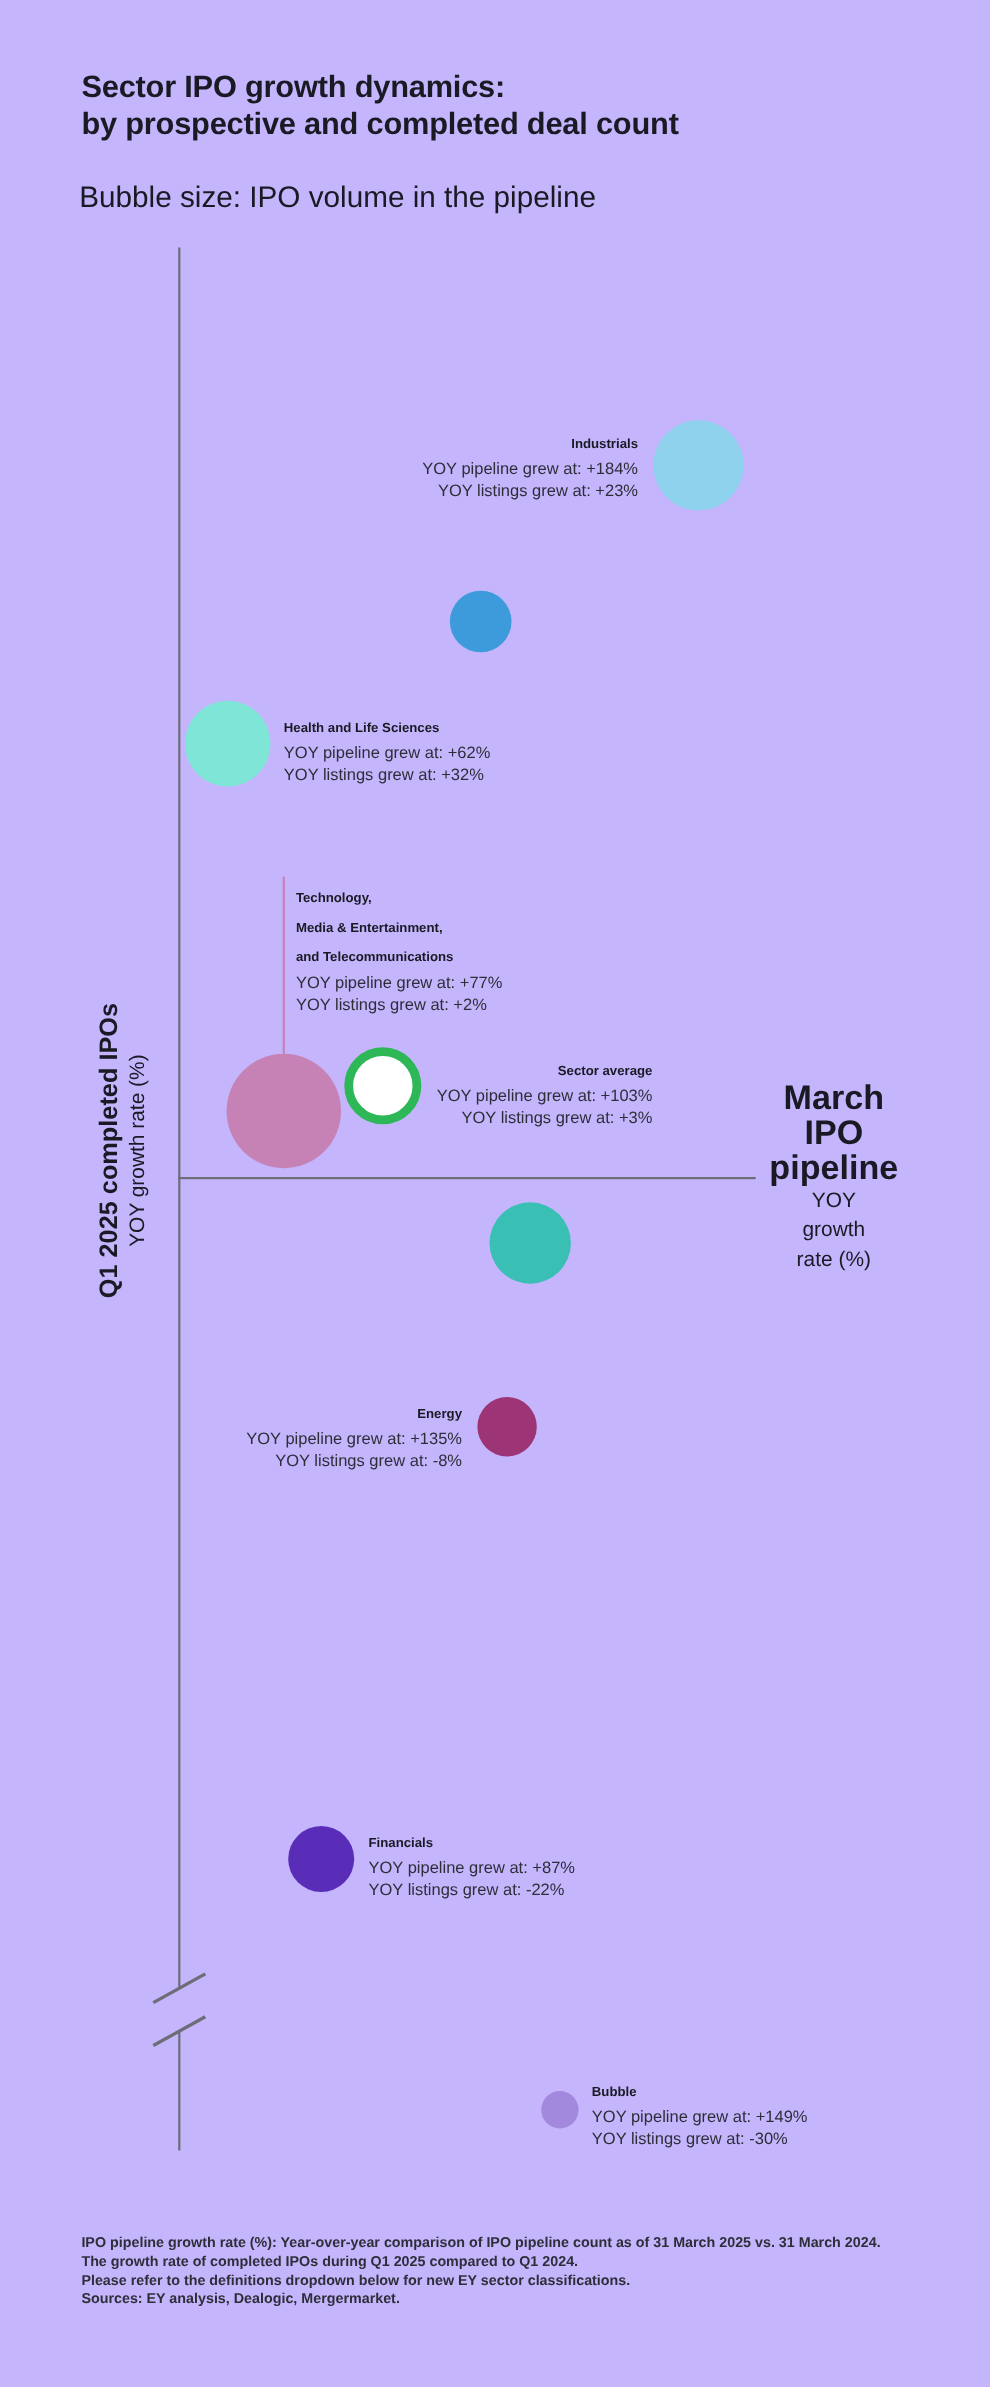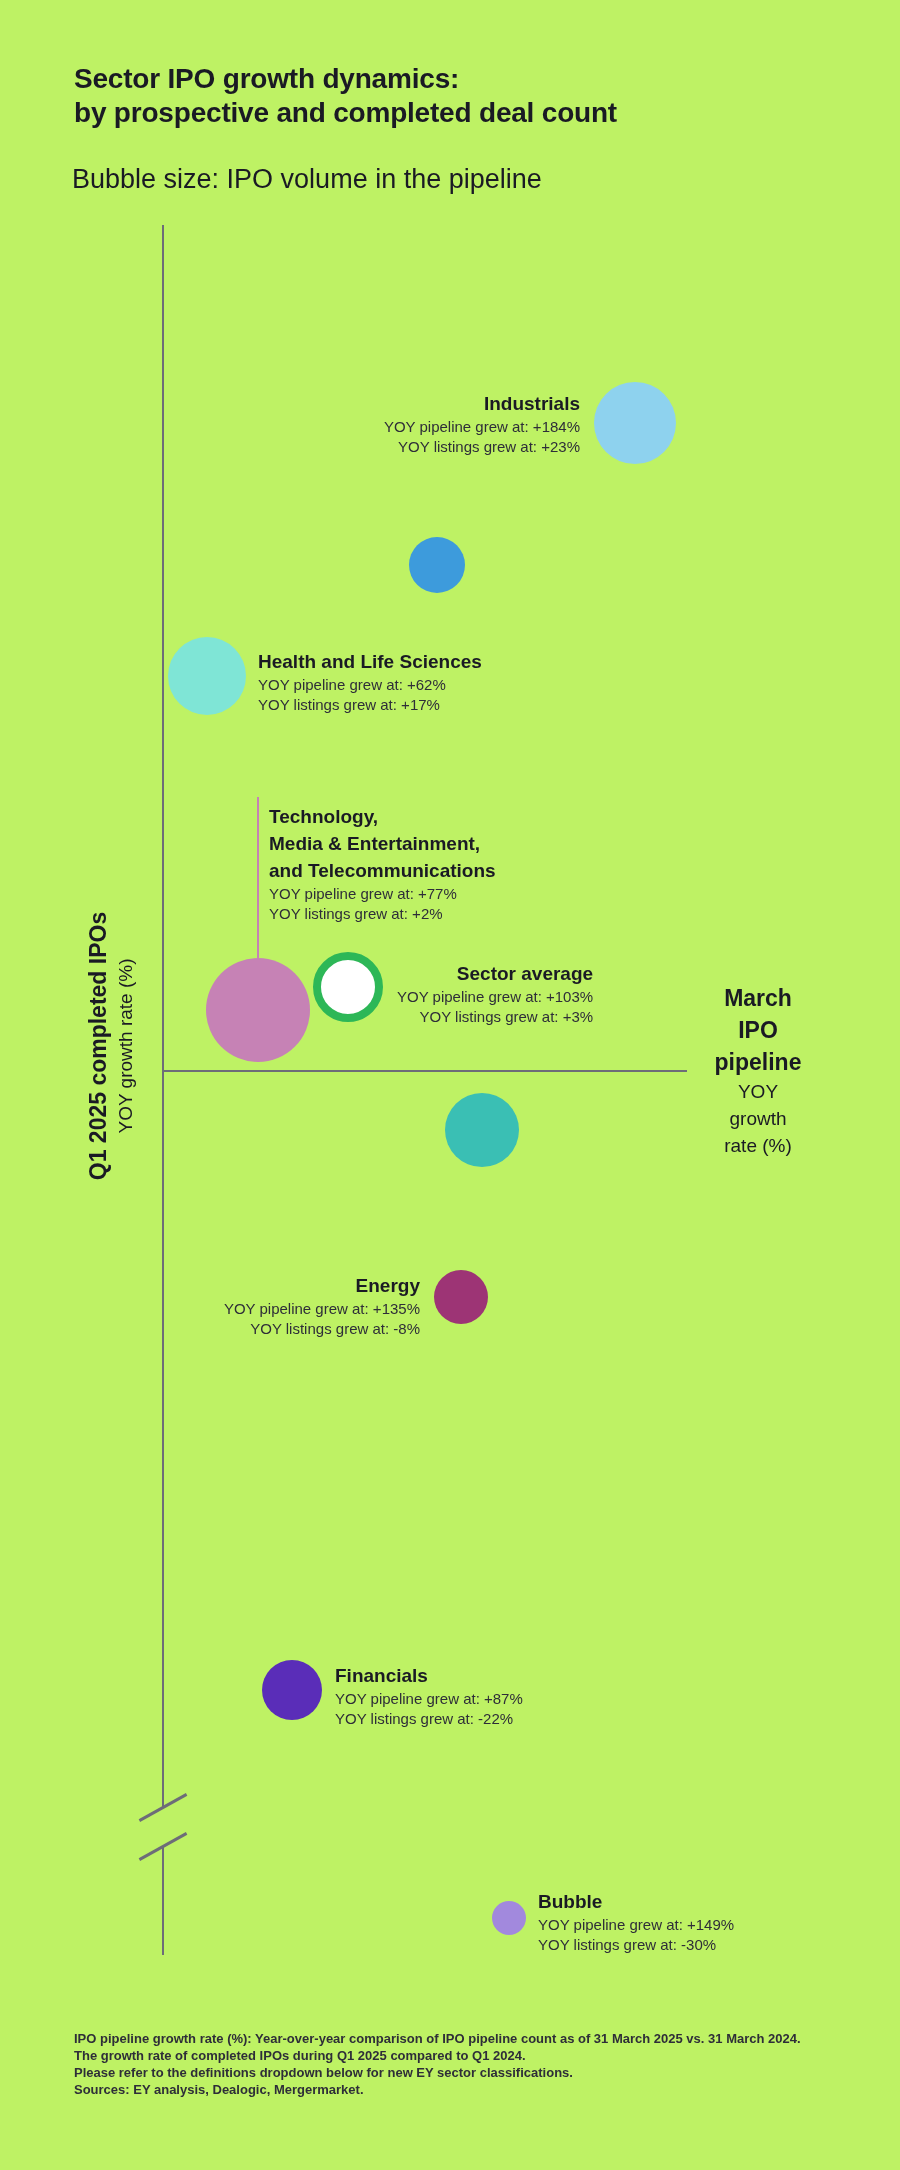--- a/index.html
+++ b/index.html
@@ -1,19 +1,19 @@
 <!DOCTYPE html>
 <html><head>
 <meta charset="utf-8">
 <style>
   html,body{margin:0;padding:0;background:#ffffff;}
   #canvas{
     position:relative;
     width:900px;height:2170px;
-    background:#bef264;
+    background:#c4b5fd;
     font-family:"Liberation Sans", sans-serif;
     color:#1a1a24;
     overflow:hidden;
   }
   .abs{position:absolute;}
   #chart-title{
     left:74px;top:62px;
     font-size:28px;font-weight:bold;line-height:34px;
     white-space:pre-line;letter-spacing:-0.2px;
   }
@@ -30,39 +30,39 @@
     position:absolute;border-radius:50%;
   }
   .ring{
     position:absolute;border-radius:50%;
     background:#ffffff;box-sizing:border-box;
     border:8px solid #2db757;
   }
   .leader-line{position:absolute;width:2px;}
   .lbl{position:absolute;}
   .lbl .name{
-    font-size:19px;font-weight:bold;line-height:27px;
+    font-size:12px;font-weight:bold;line-height:27px;
     white-space:pre-line;color:#1a1a24;
   }
   .lbl .val{
     font-size:15px;line-height:20px;color:#2e2e38;
   }
   .ra{text-align:right;}
   #y-axis-title{
     left:-53px;top:1017px;width:330px;height:58px;
     transform:rotate(-90deg);
     text-align:center;
   }
   #y-axis-title .main{font-size:23px;font-weight:bold;line-height:30px;}
   #y-axis-title .sub{font-size:19px;line-height:26px;}
   #x-axis-title{
     left:688px;top:982px;width:140px;
     text-align:center;
   }
-  #x-axis-title .main{font-size:23px;font-weight:bold;line-height:32px;white-space:pre-line;}
+  #x-axis-title .main{font-size:31px;font-weight:bold;line-height:32px;white-space:pre-line;}
   #x-axis-title .sub{font-size:19px;line-height:27px;white-space:pre-line;}
   #footnotes{
     left:74px;top:2030px;width:780px;
     font-size:13px;line-height:17px;color:#2e2e38;font-weight:bold;
   }
 </style>
 </head>
 <body>
 
 <div id="canvas">
@@ -97,21 +97,21 @@
     <div class="val">YOY pipeline grew at: +184%</div>
     <div class="val">YOY listings grew at: +23%</div>
   </div>
 
   <div class="bubble" style="left: 409px; top: 537px; width: 56px; height: 56px; background: rgb(61, 155, 220);"></div>
 
   <div class="bubble" style="left: 168px; top: 637px; width: 78px; height: 78px; background: rgb(127, 229, 214);"></div>
   <div class="lbl" style="left:258px;top:648px;">
     <div class="name">Health and Life Sciences</div>
     <div class="val">YOY pipeline grew at: +62%</div>
-    <div class="val">YOY listings grew at: +17%</div>
+    <div class="val">YOY listings grew at: +32%</div>
   </div>
 
   <div class="leader-line" style="left: 257px; top: 797px; height: 161px; background: rgb(198, 130, 181);"></div>
   <div class="bubble" style="left: 206px; top: 958px; width: 104px; height: 104px; background: rgb(198, 130, 181);"></div>
   <div class="lbl" style="left:269px;top:803px;">
     <div class="name">Technology,
 Media &amp; Entertainment,
 and Telecommunications</div>
     <div class="val">YOY pipeline grew at: +77%</div>
     <div class="val">YOY listings grew at: +2%</div>

